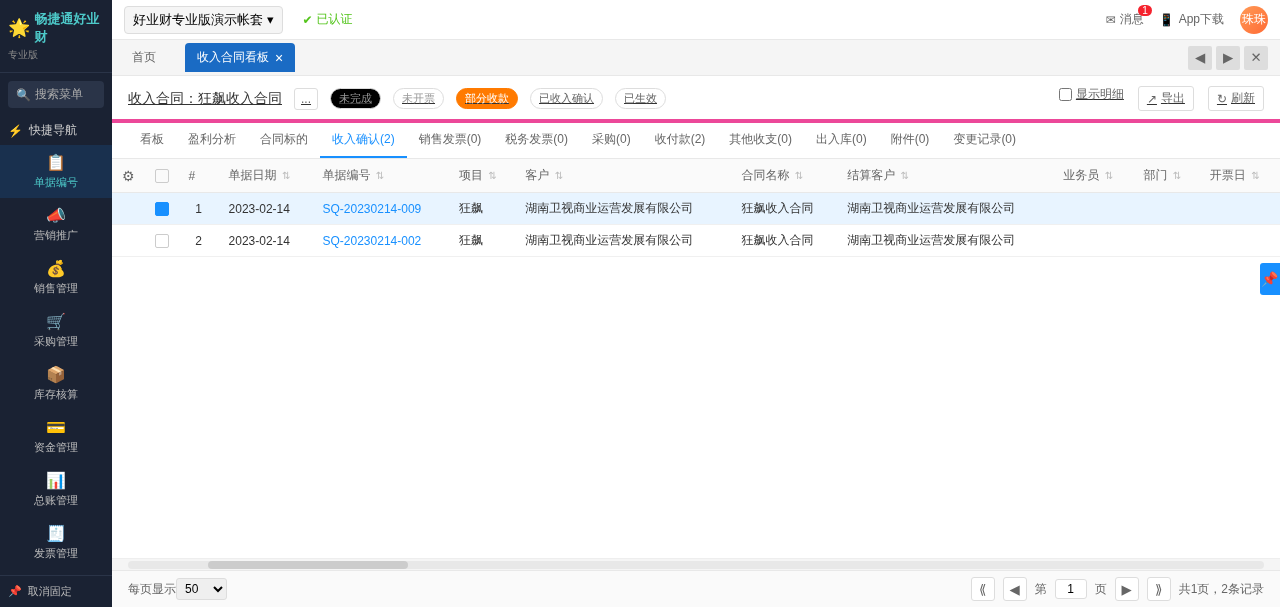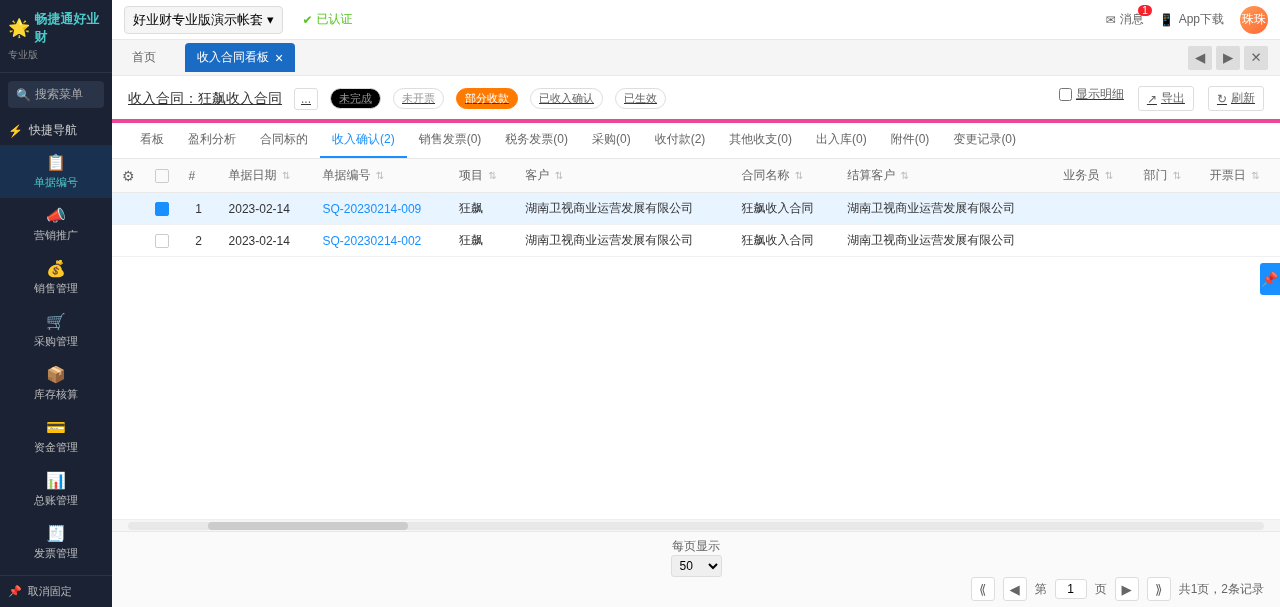--- a/index.html
+++ b/index.html
@@ -71,21 +71,21 @@
     .data-table thead th { background: #fafafa; border-bottom: 1px solid #e8e8e8; padding: 8px 10px; text-align: left; color: #666; font-weight: normal; white-space: nowrap; position: sticky; top: 0; z-index: 1; }
     .data-table tbody td { border-bottom: 1px solid #f0f0f0; padding: 7px 10px; color: #333; white-space: nowrap; }
     .data-table tbody tr.selected { background: #e8f4ff; }
     .col-index { width: 40px; color: #999; text-align: center; }
     .col-checkbox { width: 30px; text-align: center; }
     .col-settings { width: 30px; text-align: center; }
     .link-text { color: #1890ff; cursor: pointer; text-decoration: none; }
     .sort-icon { color: #bbb; font-size: 10px; margin-left: 2px; }
 
     
-    .table-footer { background: #fafafa; border-top: 1px solid #e8e8e8; padding: 6px 16px; display: flex; align-items: center; flex-shrink: 0; font-size: 12px; color: #666; flex-direction: column; }
+    .table-footer { background: #fafafa; border-top: 1px solid #e8e8e8; padding: 6px 16px; display: flex; align-items: center; flex-shrink: 0; font-size: 12px; color: #666; }
     .footer-total { font-weight: 500; }
     .pagination { margin-left: auto; display: flex; align-items: center; gap: 8px; }
     .page-size-select { border: 1px solid #ddd; border-radius: 3px; padding: 2px 4px; font-size: 12px; }
     .page-btn { width: 24px; height: 24px; border: 1px solid #ddd; background: #fff; border-radius: 3px; cursor: pointer; display: flex; align-items: center; justify-content: center; color: #666; }
     .page-btn:disabled { color: #ccc; cursor: not-allowed; }
     .page-input { width: 32px; border: 1px solid #ddd; border-radius: 3px; text-align: center; padding: 2px; font-size: 12px; }
     .scrollbar-area { height: 12px; background: #f5f5f5; border-top: 1px solid #eee; overflow: hidden; flex-shrink: 0; }
     .scrollbar-track { height: 8px; margin: 2px 16px; background: #e8e8e8; border-radius: 4px; position: relative; }
     .scrollbar-thumb { width: 200px; height: 8px; background: #ccc; border-radius: 4px; position: absolute; left: 80px; }
 

